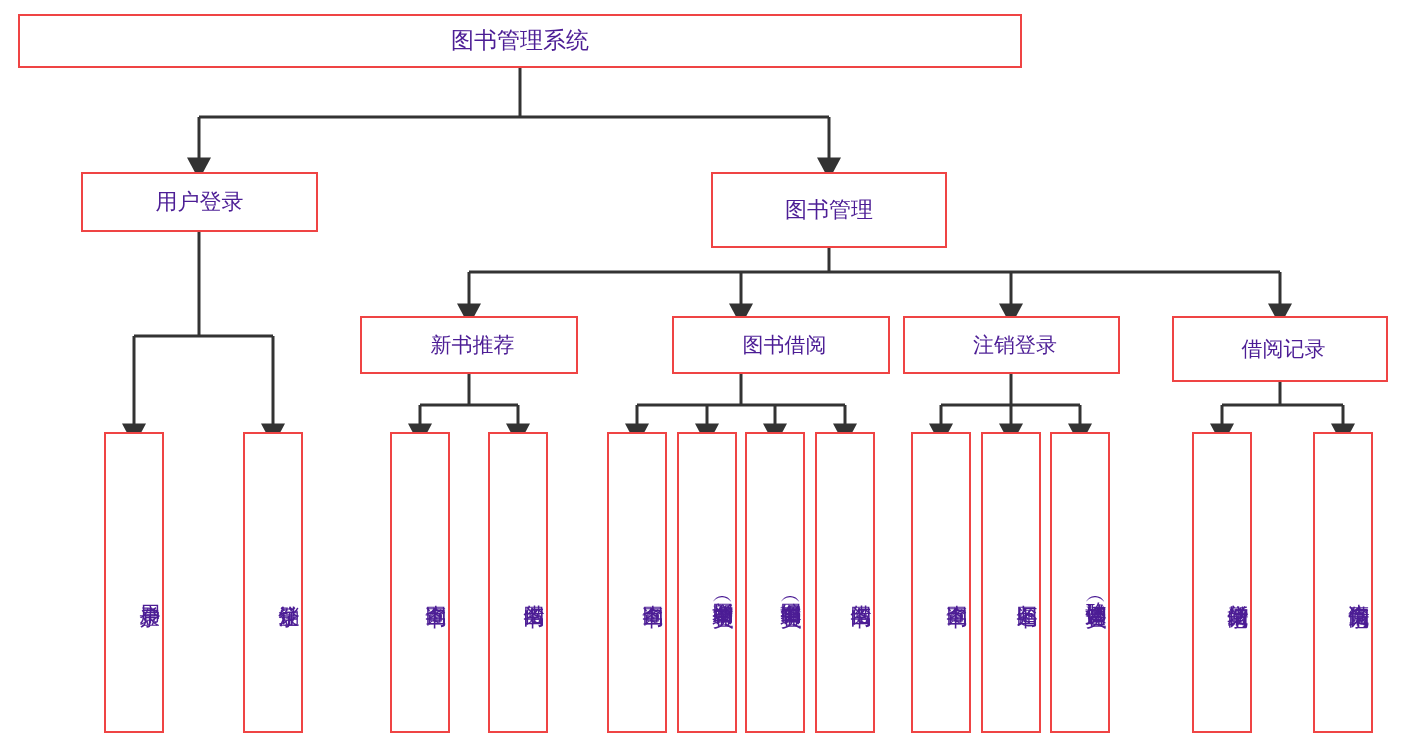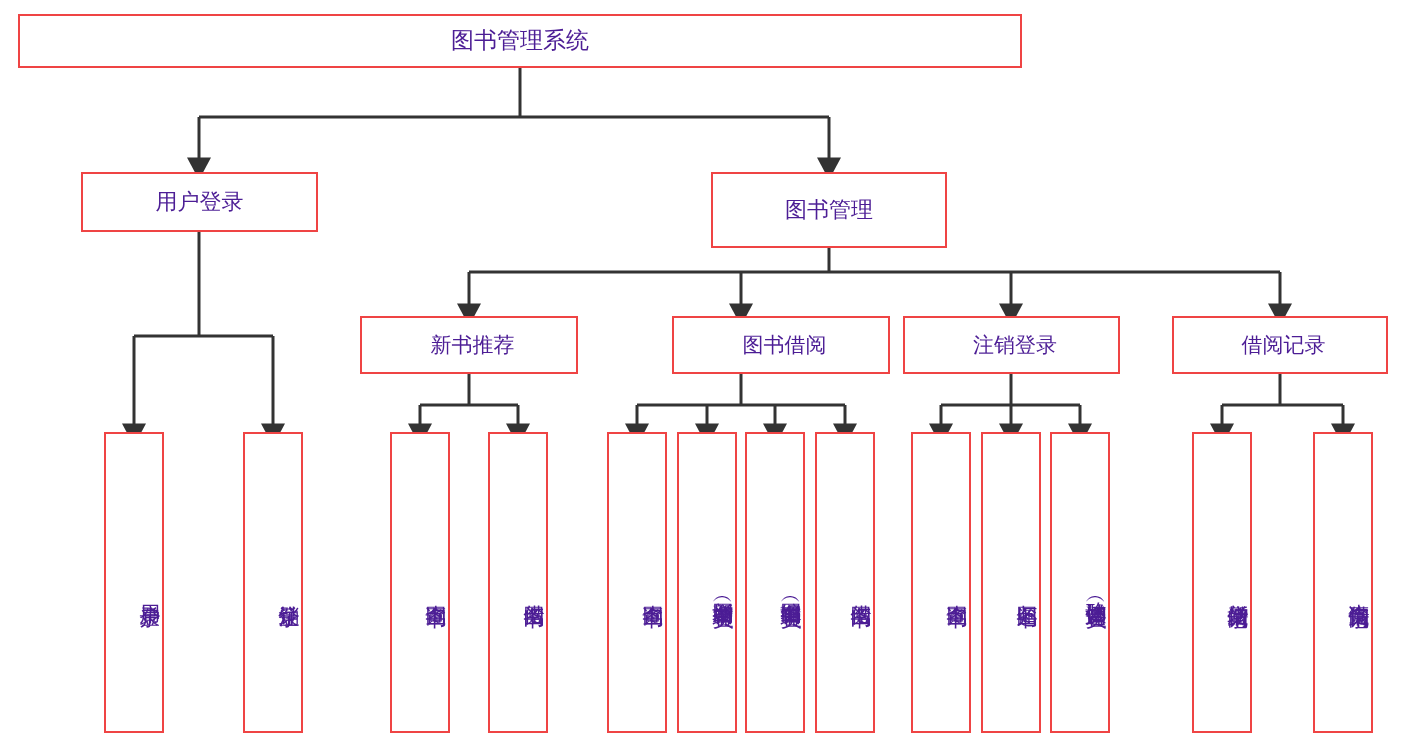--- a/index.html
+++ b/index.html
@@ -142,21 +142,21 @@
 
   <div class="node level3" style="left:360px; top:316px; width:218px; height:58px;">
     <span class="label">新书推荐</span>
   </div>
   <div class="node level3" style="left:632px; top:316px; width:218px; height:58px;margin-left:40px;">
     <span class="label">图书借阅</span>
   </div>
   <div class="node level3" style="left:903px; top:316px; width:217px; height:58px;">
     <span class="label">注销登录</span>
   </div>
-  <div class="node level3" style="left:1172px; top:316px; width:216px; height:58px;">
+  <div class="node level3" style="left:1172px; top:316px; width:216px; height:66px;">
     <span class="label">借阅记录</span>
   </div>
 
   <div class="node leaf" style="left:104px; top:432px; width:60px; height:301px;">
     <span class="label">用户登录</span>
   </div>
   <div class="node leaf" style="left:243px; top:432px; width:60px; height:301px;">
     <span class="label">注销登录</span>
   </div>
 

